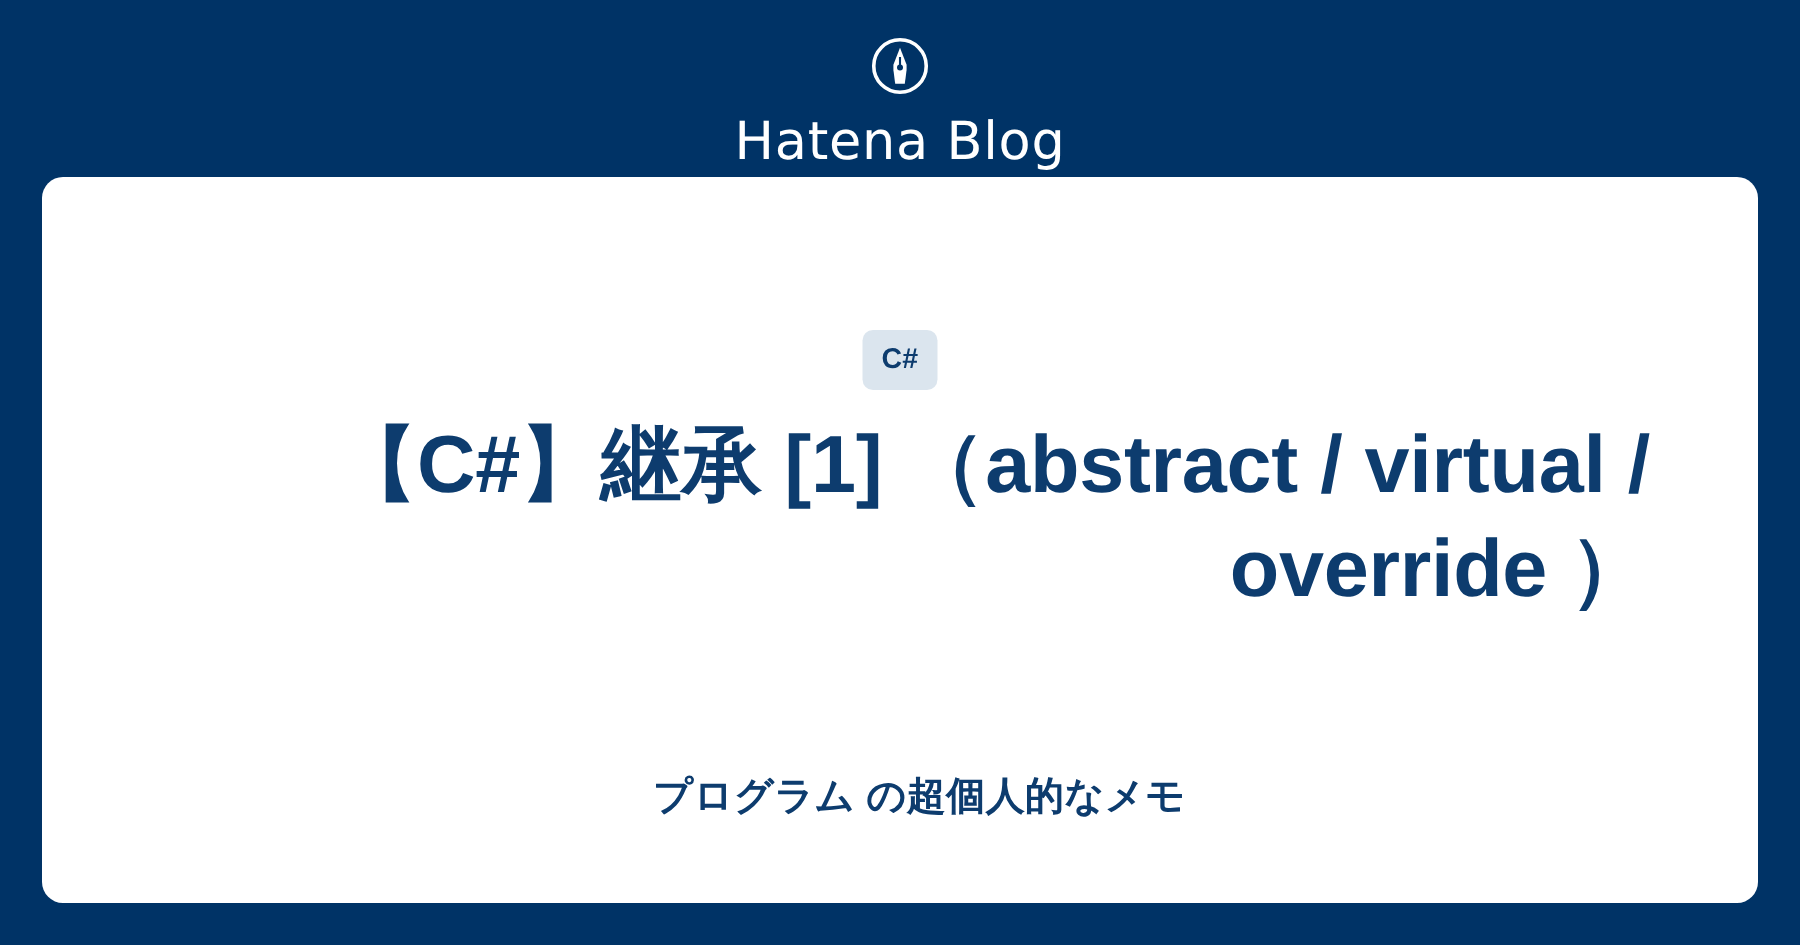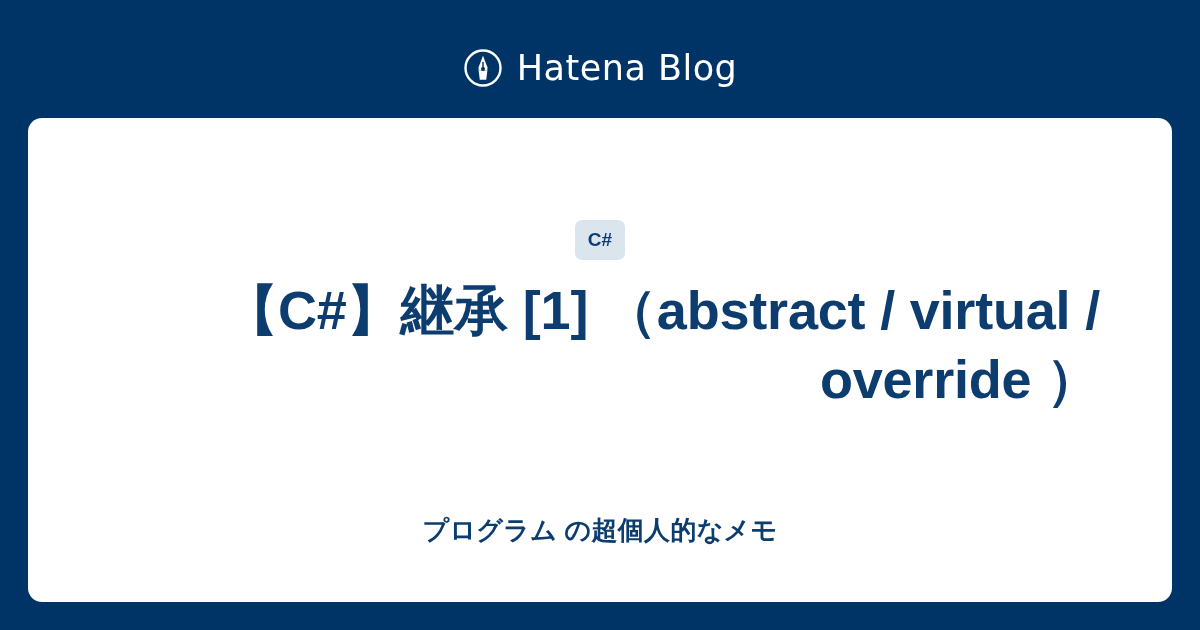--- a/index.html
+++ b/index.html
@@ -25,20 +25,21 @@
   .brand-header {
     position: absolute;
     top: 40px;
     left: 0;
     width: 1200px;
     height: 56px;
     display: flex;
     align-items: center;
     justify-content: center;
     gap: 14px;
+    flex-direction: column;
   }
   .brand-logo-icon {
     width: 40px;
     height: 40px;
     display: block;
     flex: 0 0 auto;
   }
   .brand-wordmark {
     color: #ffffff;
     font-size: 35px;
@@ -102,20 +103,21 @@
     position: absolute;
     left: 0;
     width: 100%;
     top: 396px;
     color: #0d3c6e;
     font-size: 26px;
     font-weight: 700;
     line-height: 1.3;
     text-align: center;
     letter-spacing: 0.3px;
+    padding-left: 13px;
   }
 </style>
 </head>
 <body>
 
 <div class="og-card-wrap">
 
   <div class="brand-header">
     <span class="brand-logo-icon">
       <svg viewBox="0 0 40 40" width="40" height="40" aria-hidden="true">

